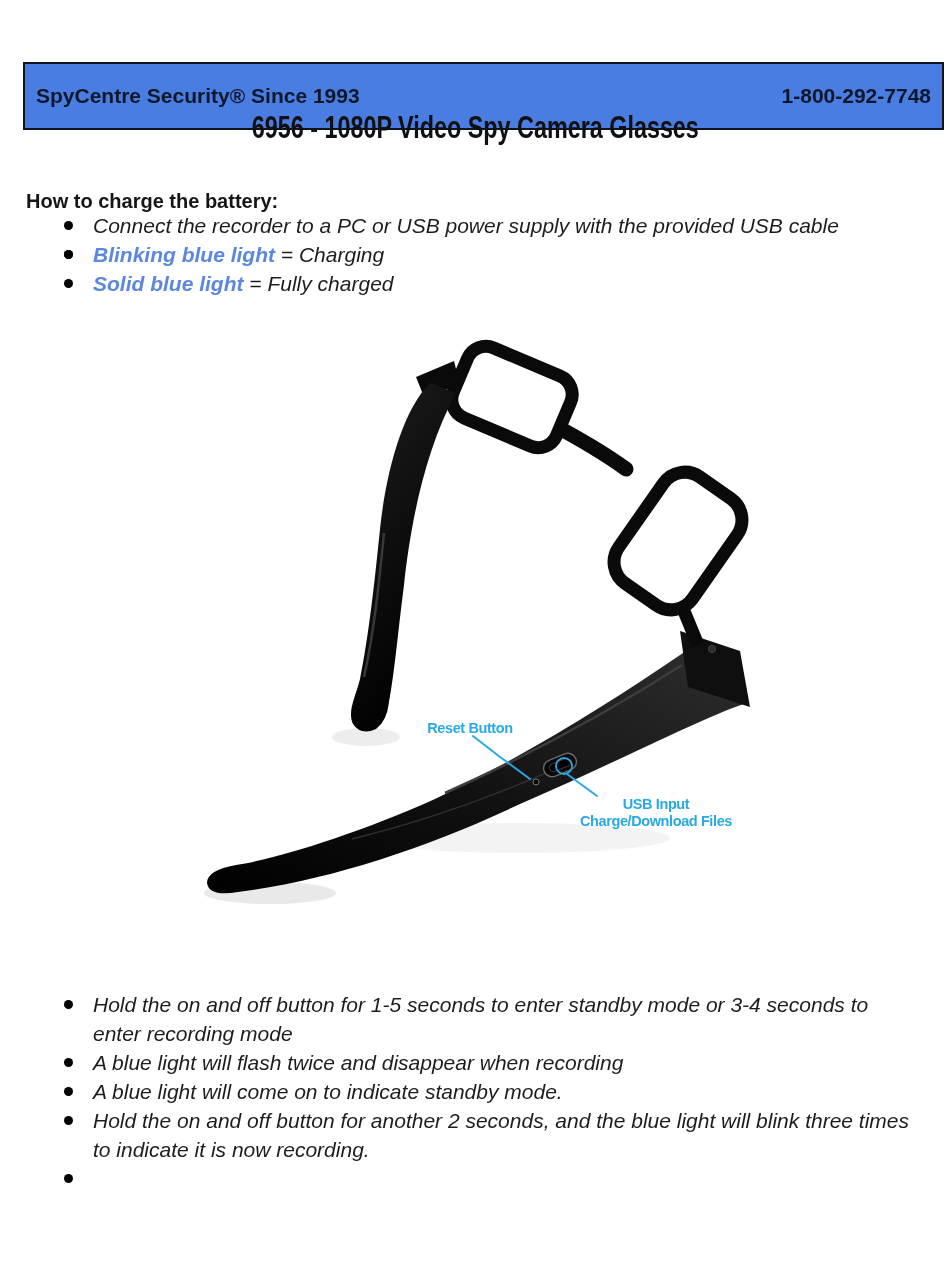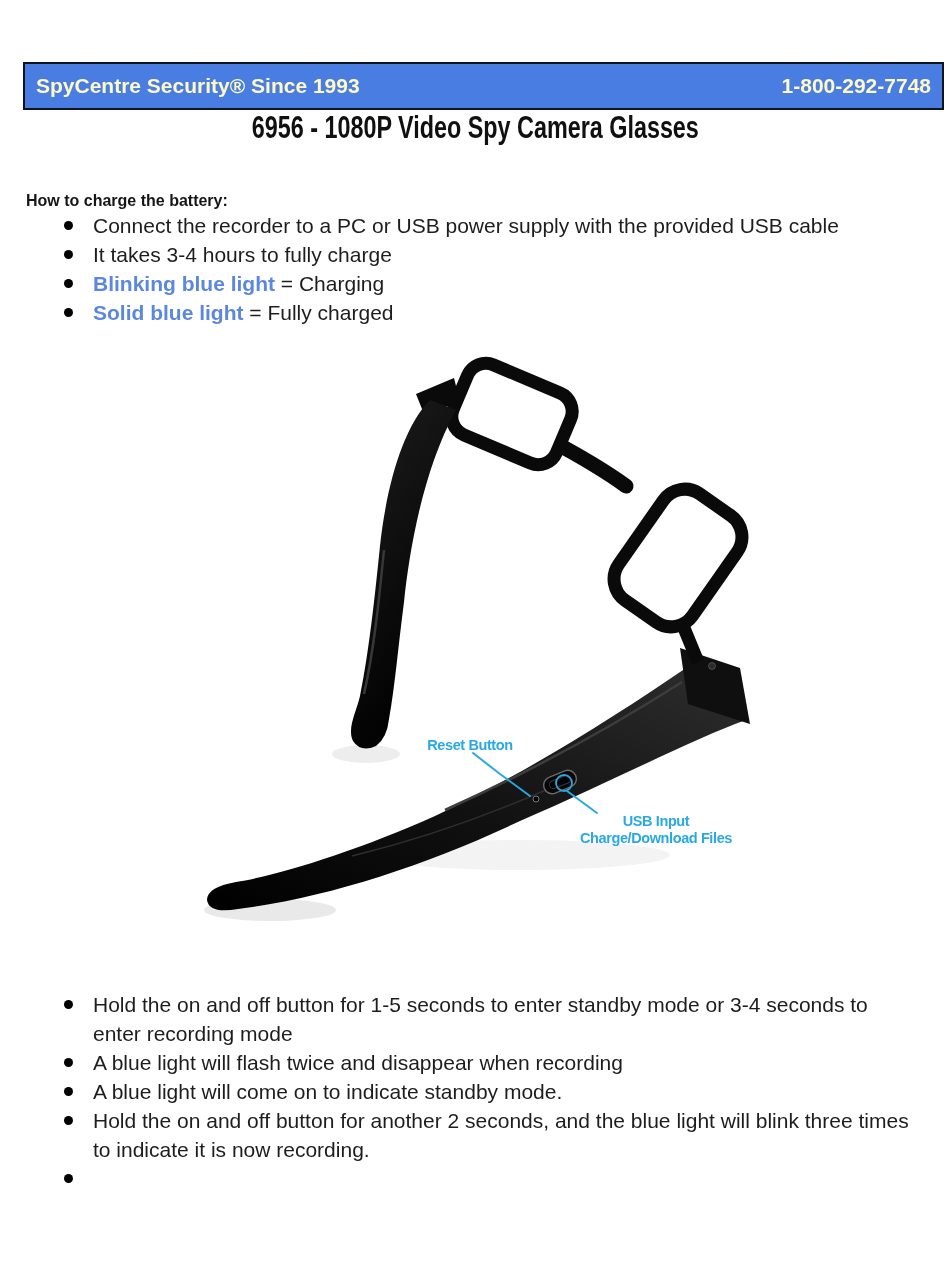--- a/index.html
+++ b/index.html
@@ -11,48 +11,48 @@
   html,body{margin:0;padding:0;background:#fff;}
   .page{
     position:relative;width:950px;height:1284px;background:#fff;overflow:hidden;
     font-family:"Liberation Sans",sans-serif;color:#1d1d1d;
   }
   
   .header-bar{
     position:absolute;left:23px;top:62px;width:895px;height:44px;
     background:var(--header-bar);border:2px solid var(--header-border);
     display:flex;align-items:center;justify-content:space-between;
-    padding:0 11px;color:#fef9c3;font-weight:bold;font-size:21px;
+    padding:10px 11px;color:#0f172a;font-weight:bold;font-size:21px;
   }
   
   .title-wrap{position:absolute;left:0;top:109px;width:950px;text-align:center;}
   .title{
     display:inline-block;font-size:32px;font-weight:bold;color:#101010;
     transform:scaleX(0.73);transform-origin:50% 50%;white-space:nowrap;letter-spacing:0px;
   }
   
   .sec-heading{
-    position:absolute;left:26px;font-size:16px;font-weight:bold;color:#161616;line-height:24px;
+    position:absolute;left:26px;font-size:20px;font-weight:bold;color:#161616;line-height:24px;
   }
   .sec1-heading{top:189px;}
   .sec2-heading{top:967px;}
   
-  .blist{position:absolute;left:26px;width:900px;list-style:none;margin:0;padding:0;}
+  .blist{position:absolute;left:26px;width:900px;list-style:none;margin:0;padding:0;font-style:italic;}
   .sec1-list{top:211px;}
   .sec2-list{top:990px;}
   .blist li{
     position:relative;padding-left:67px;font-size:21px;line-height:29px;color:#1d1d1d;
   }
   .dot{
     position:absolute;left:38px;top:10px;width:9px;height:9px;border-radius:50%;background:#000;
   }
   .bullet-text{white-space:pre-line;}
   .hl{font-weight:bold;color:var(--highlight-blue);}
   
-  .figure{position:absolute;left:190px;top:350px;width:590px;height:572px;}
+  .figure{position:absolute;left:190px;top:333px;width:590px;height:572px;}
   .ann-text{
     fill:var(--annotation-cyan);font-family:"Liberation Sans",sans-serif;
     font-weight:bold;font-size:14.5px;letter-spacing:-0.4px;
   }
   .ann-line{stroke:var(--annotation-cyan);fill:none;stroke-width:2;stroke-linecap:round;}
   .ann-ring{stroke:var(--annotation-cyan);fill:none;stroke-width:1.8;}
 </style>
 </head>
 <body>
 
@@ -69,21 +69,20 @@
 
   <div class="sec-heading sec1-heading">How to charge the battery:</div>
 
   <ul class="blist sec1-list">
     <li>
       <span class="dot"></span>
       <span class="bullet-text"><span class="hl"></span><span>Connect the recorder to a PC or USB power supply with the provided USB cable</span></span>
     </li>
     <li>
       <span class="dot"></span>
-      <span class="bullet-text"><span class="hl"></span><span>It takes 3-4 hours to fully charge</span></span>
     </li>
     <li>
       <span class="dot"></span>
       <span class="bullet-text"><span class="hl">Blinking blue light</span><span> = Charging</span></span>
     </li>
     <li>
       <span class="dot"></span>
       <span class="bullet-text"><span class="hl">Solid blue light</span><span> = Fully charged</span></span>
     </li>
   </ul>

